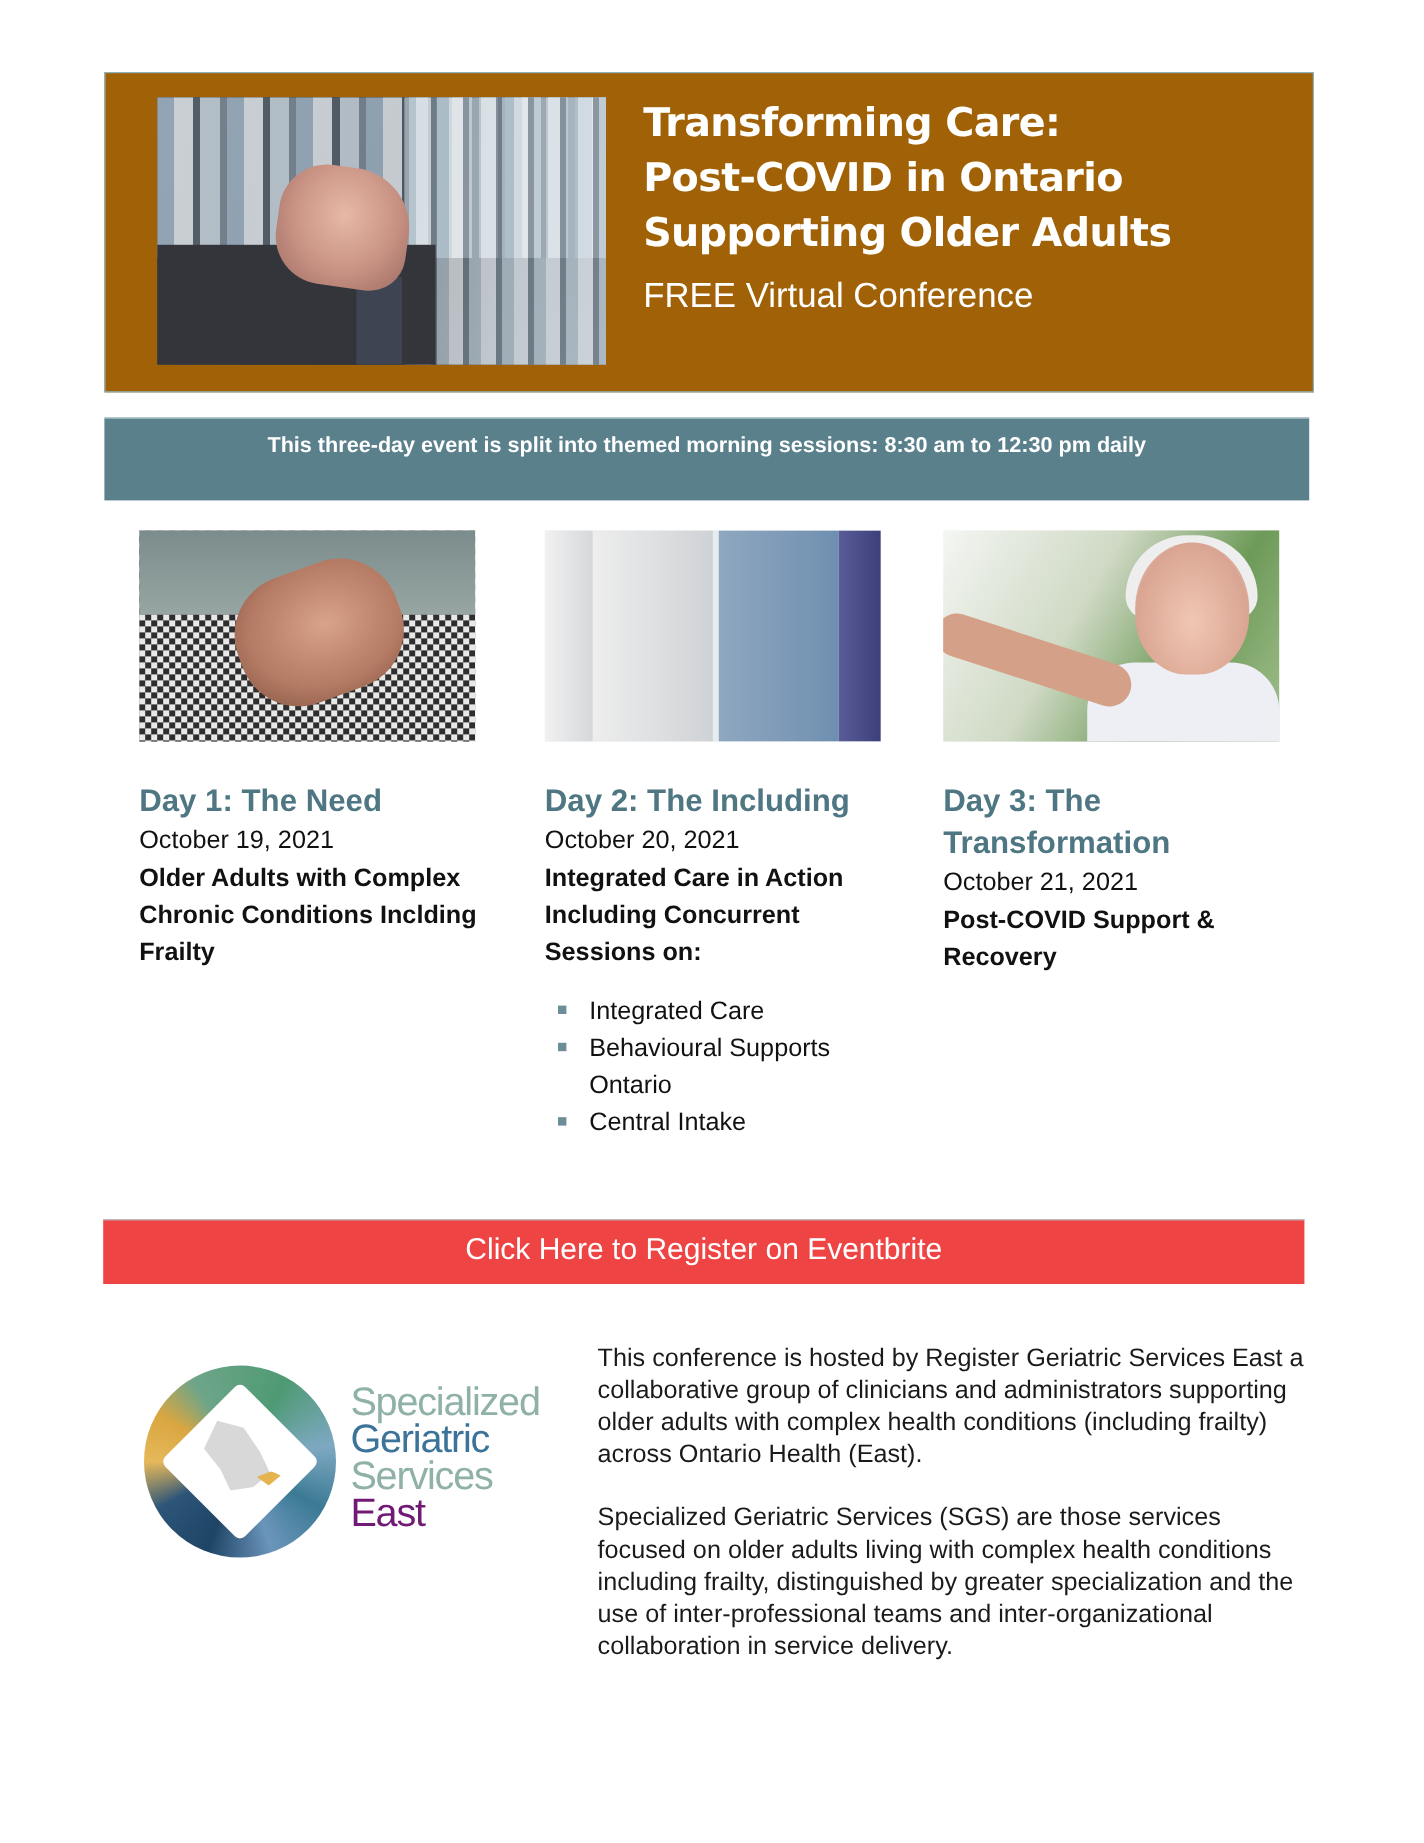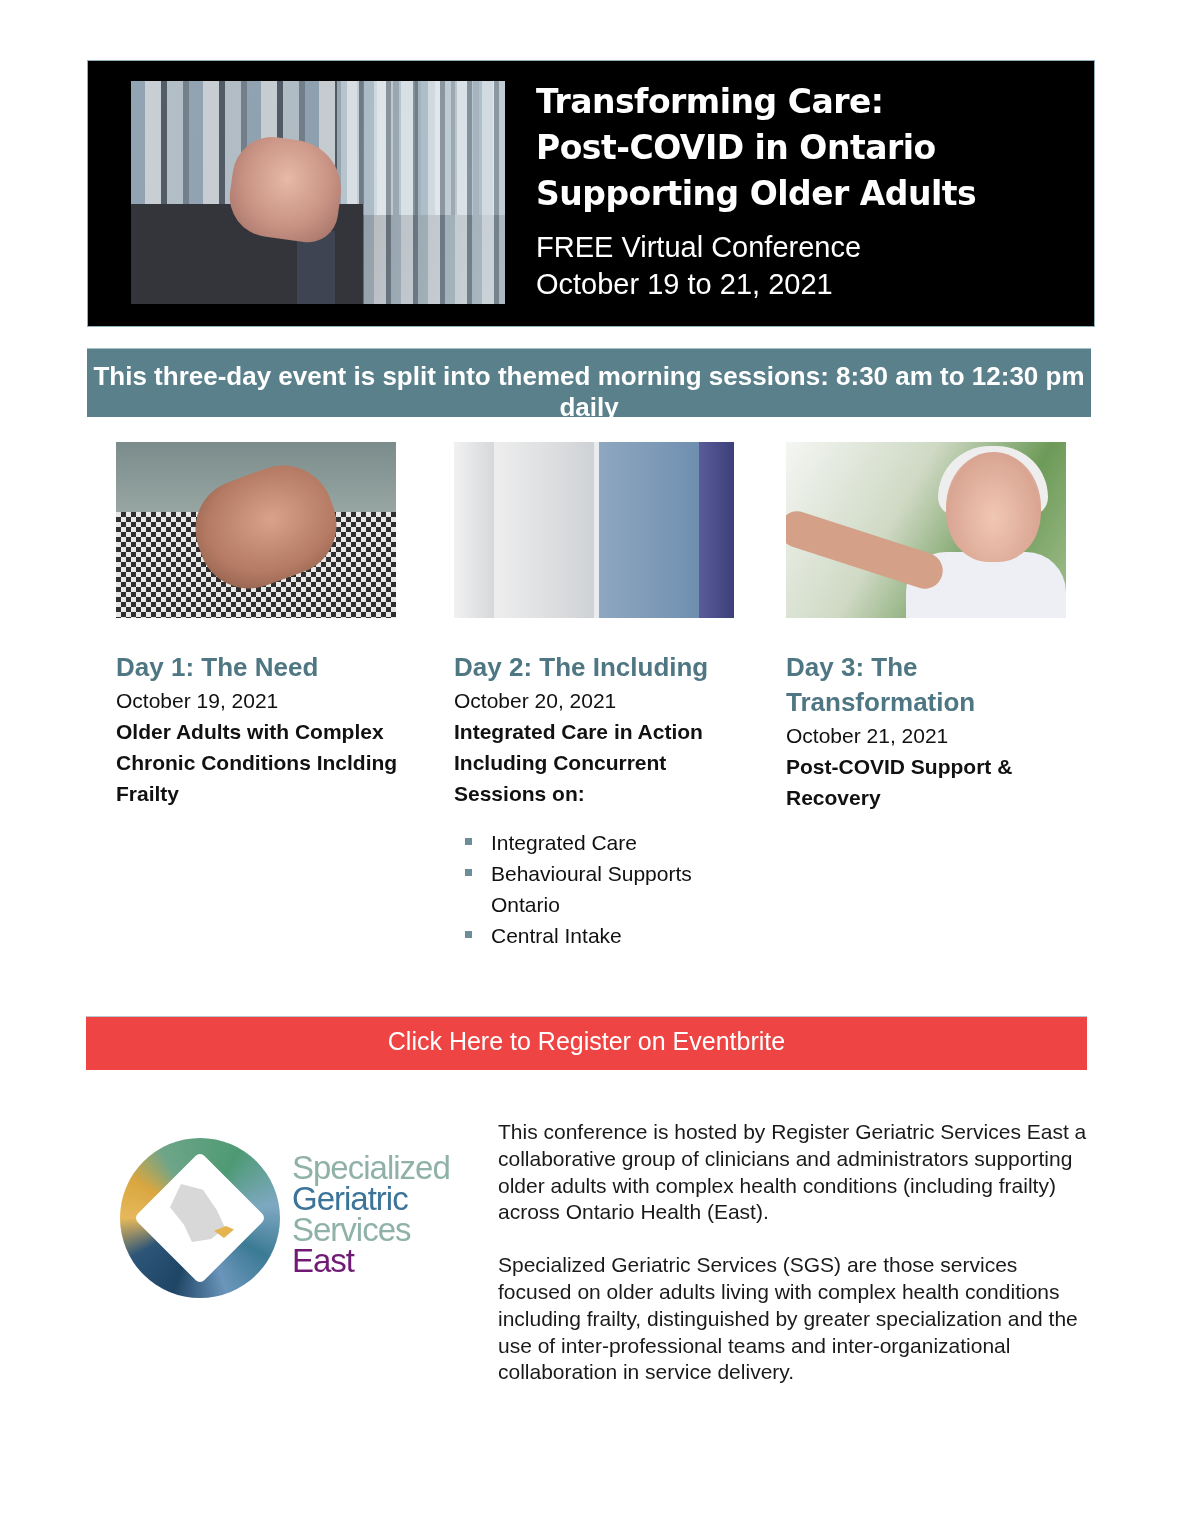--- a/index.html
+++ b/index.html
@@ -1,35 +1,35 @@
 <!DOCTYPE html>
 <html><head>
 <meta charset="utf-8">
 <style>
   html, body { margin:0; padding:0; background:#ffffff; }
   body { width:1187px; height:1536px; position:relative; overflow:hidden; font-family:"Liberation Sans", sans-serif; color:#111; }
 
-  .hero { position:absolute; left:87px; top:60px; width:1008px; height:267px; background:#000000; border:1px solid #8fb0ba; box-sizing:border-box; }
+  .hero { position:absolute; left:87px; top:60px; width:1008px; height:267px; background:#a16207; border:1px solid #8fb0ba; box-sizing:border-box; }
   .hero-photo { position:absolute; left:43px; top:20px; width:374px; height:223px; overflow:hidden;
     background: linear-gradient(100deg, #4a4c55 0%, #3b3d45 30%, #2b2d33 55%, #5f6a74 75%, #8d99a3 100%); }
   .hero-photo .shirt { position:absolute; left:0; top:0; width:100%; height:60%;
     background: repeating-linear-gradient(90deg, #9fb4c4 0 14px, #dfe6ea 14px 30px, #55606b 30px 36px, #c6d3dc 36px 52px, #7c8a96 52px 58px);
     opacity:0.85; }
   .hero-photo .shirt2 { position:absolute; right:0; top:0; width:45%; height:100%;
     background: repeating-linear-gradient(90deg, #b8c7d1 0 10px, #e9eef1 10px 22px, #6e7b86 22px 27px);
     opacity:0.7; }
   .hero-photo .leg { position:absolute; left:0; top:55%; width:62%; height:45%; background:#34353b; }
   .hero-photo .cane { position:absolute; left:166px; top:150px; width:38px; height:80px; background:#3e4452; }
   .hero-photo .hand { position:absolute; left:100px; top:58px; width:110px; height:100px; border-radius:40px 50px 30px 40px;
     background: radial-gradient(ellipse at 50% 40%, #e7b9a7 0%, #c99384 55%, #9d6c63 100%); transform:rotate(8deg); }
   .hero-title { position:absolute; left:448px; top:18px; color:#ffffff; font-family:"DejaVu Sans", sans-serif; font-weight:bold; font-size:33px; line-height:46px; letter-spacing:-0.5px; }
   .hero-sub { position:absolute; left:448px; top:168px; color:#ffffff; font-size:29px; line-height:37px; }
 
   .banner { position:absolute; left:87px; top:348px; width:1004px; height:69px; background:#5a808c; border-top:1px solid #a6c0c8; box-sizing:border-box; }
-  .banner-text { position:absolute; left:0; right:0; top:12px; text-align:center; color:#ffffff; font-weight:bold; font-size:26px; }
+  .banner-text { position:absolute; left:0; right:0; top:12px; text-align:center; color:#ffffff; font-weight:bold; font-size:18px; }
 
   .col { position:absolute; top:442px; }
   .col .photo { width:280px; height:176px; position:relative; overflow:hidden; }
   .col1 { left:116px; }
   .col2 { left:454px; }
   .col3 { left:786px; }
 
   .p1 { background: repeating-conic-gradient(#2e2e30 0 25%, #e8e8e6 0 50%) 0 0/10px 10px; }
   .p1 .top { position:absolute; left:0; top:0; width:100%; height:40%; background:linear-gradient(180deg,#7b8c8c,#97a6a2); }
   .p1 .hands { position:absolute; left:80px; top:30px; width:140px; height:110px; border-radius:50px;
@@ -90,21 +90,20 @@
     <div class="cane"></div>
     <div class="hand"></div>
   </div>
   <div class="hero-title">
     <div>Transforming Care:</div>
     <div>Post-COVID in Ontario</div>
     <div>Supporting Older Adults</div>
   </div>
   <div class="hero-sub">
     <div>FREE Virtual Conference</div>
-    <div>October 19 to 21, 2021</div>
   </div>
 </div>
 
 <div class="banner">
   <div class="banner-text">This three-day event is split into themed morning sessions: 8:30 am to 12:30 pm daily</div>
 </div>
 
 <div class="col col1">
   <div class="photo p1" title="Clasped hands of an older adult">
     <div class="top"></div>

